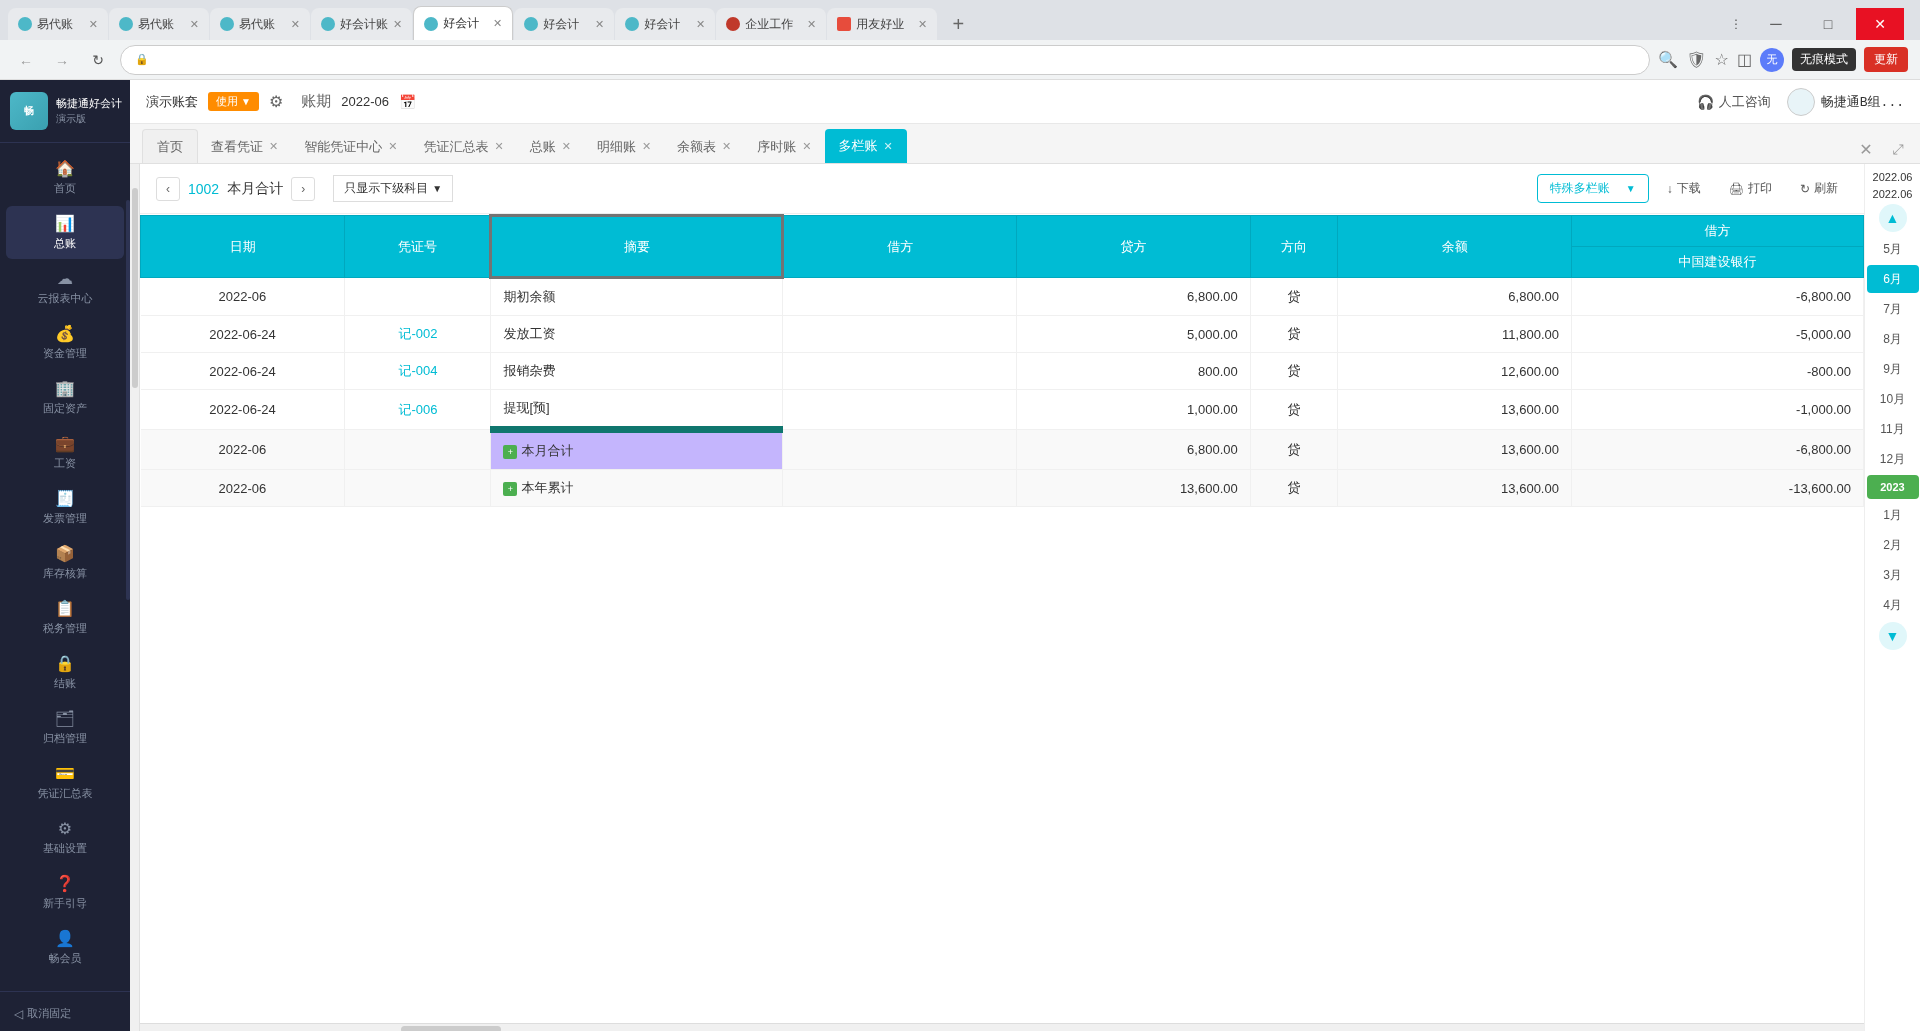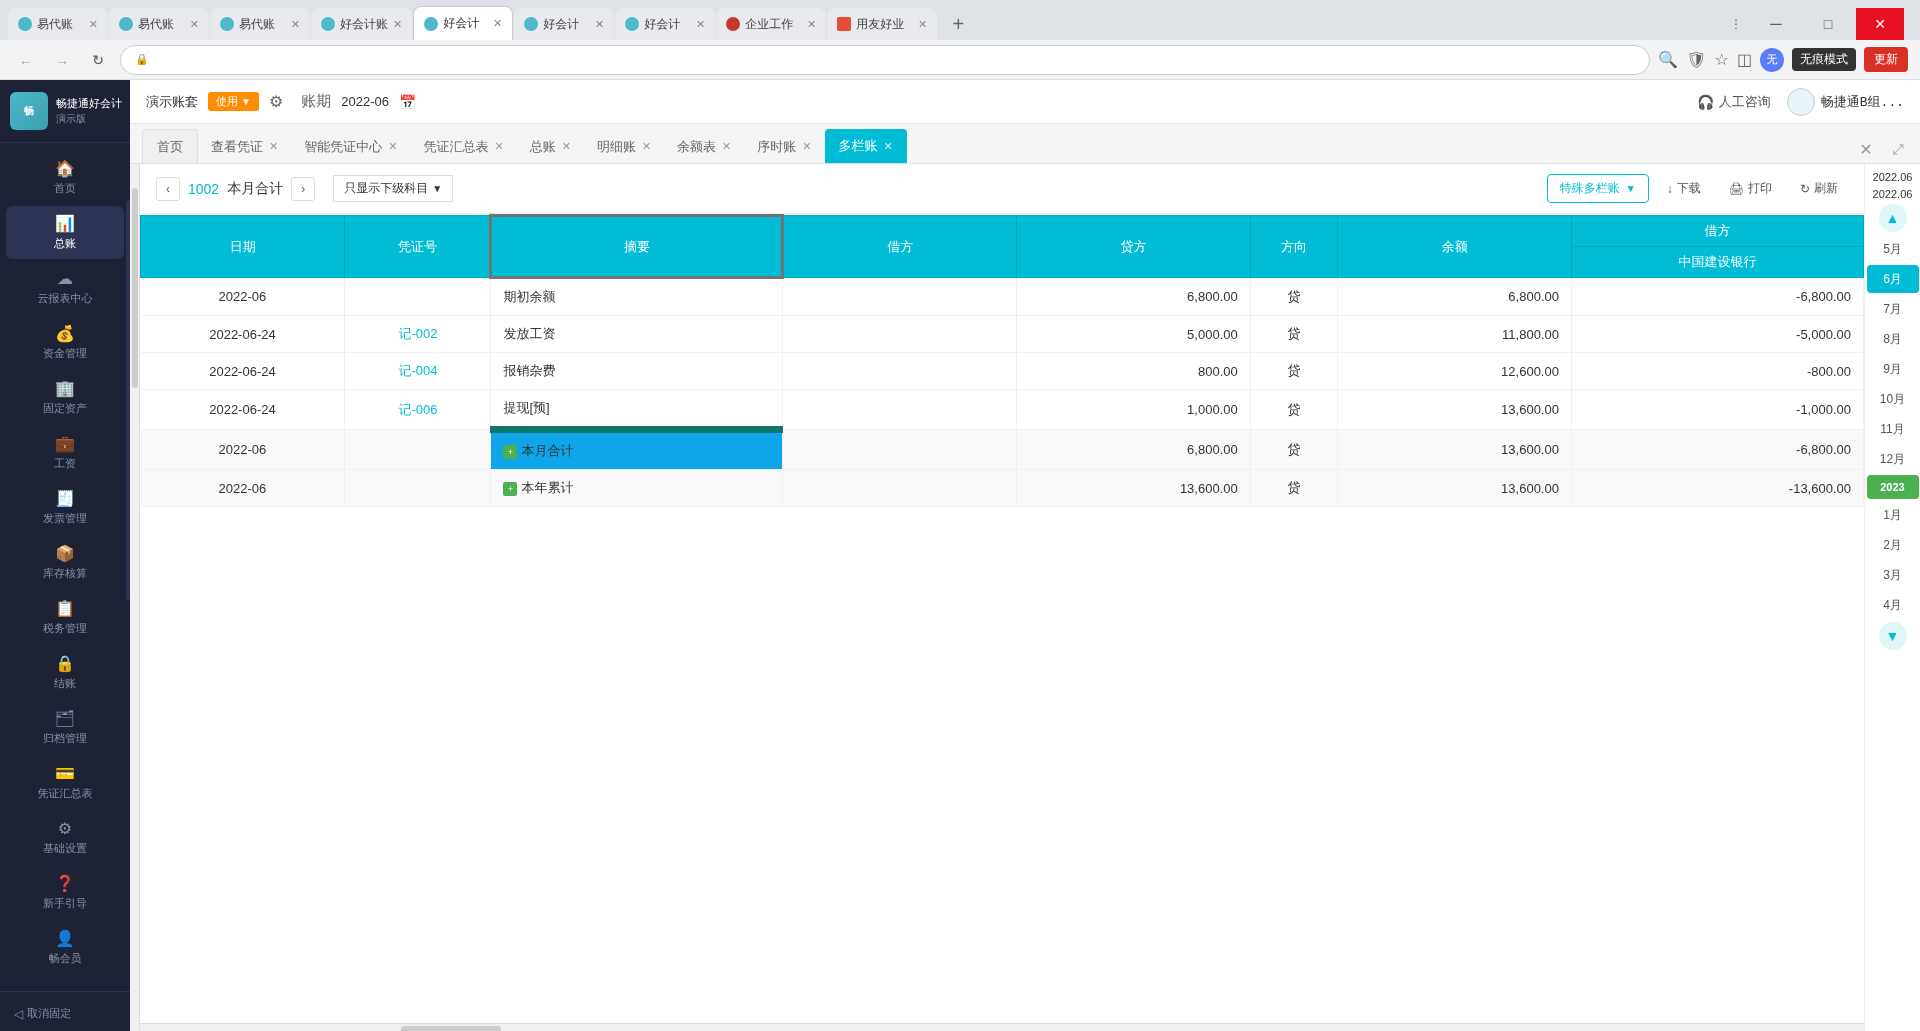--- a/index.html
+++ b/index.html
@@ -251,21 +251,21 @@
         <div style="display:flex;align-items:center;padding:10px 16px;gap:8px;background:#fff;border-bottom:1px solid #eee;flex-shrink:0;">
           <div style="width:24px;height:24px;border:1px solid #ddd;border-radius:3px;display:flex;align-items:center;justify-content:center;cursor:pointer;color:#666;font-size:12px;">‹</div>
           <div style="font-size:14px;color:#00bcd4;font-weight:500;">1002</div>
           <div style="font-size:14px;color:#333;font-weight:500;">本月合计</div>
           <div style="width:24px;height:24px;border:1px solid #ddd;border-radius:3px;display:flex;align-items:center;justify-content:center;cursor:pointer;color:#666;font-size:12px;">›</div>
           <div style="display:flex;align-items:center;gap:4px;border:1px solid #ddd;border-radius:0;padding:4px 10px;font-size:12px;color:#333;cursor:pointer;margin-left:10px;">
             <span>只显示下级科目</span>
             <span style="font-size:10px;">▼</span>
           </div>
           <div style="margin-left:auto;display:flex;align-items:center;gap:8px;">
-            <div style="border:1px solid #00bcd4;color:#00bcd4;border-radius:4px;padding:5px 12px;font-size:12px;cursor:pointer;display:flex;align-items:center;gap:6px;margin-left:44px;">
+            <div style="border:1px solid #00bcd4;color:#00bcd4;border-radius:4px;padding:5px 12px;font-size:12px;cursor:pointer;display:flex;align-items:center;gap:16px;margin-left:44px;">
               <span>特殊多栏账</span>
               <span style="font-size:10px;">▼</span>
             </div>
             <div style="display:flex;align-items:center;gap:4px;padding:5px 10px;font-size:12px;color:#555;cursor:pointer;">
               <span>↓</span>
               <span>下载</span>
             </div>
             <div style="display:flex;align-items:center;gap:4px;padding:5px 10px;font-size:12px;color:#555;cursor:pointer;">
               <span>🖨</span>
               <span>打印</span>
@@ -339,21 +339,21 @@
     </td>
     <td style="padding:9px 12px;border-bottom:1px solid #f0f0f0;border-right:1px solid #f0f0f0;text-align:right;color:#333;"></td>
     <td style="padding:9px 12px;border-bottom:1px solid #f0f0f0;border-right:1px solid #f0f0f0;text-align:right;color:#333;">1,000.00</td>
     <td style="padding:9px 12px;border-bottom:1px solid #f0f0f0;border-right:1px solid #f0f0f0;text-align:center;color:#333;">贷</td>
     <td style="padding:9px 12px;border-bottom:1px solid #f0f0f0;border-right:1px solid #f0f0f0;text-align:right;color:#333;">13,600.00</td>
     <td style="padding:9px 12px;border-bottom:1px solid #f0f0f0;border-right:1px solid #f0f0f0;text-align:right;color:#333;">-1,000.00</td>
   </tr>
                 <tr>
     <td style="padding:9px 12px;border-bottom:1px solid #f0f0f0;border-right:1px solid #f0f0f0;text-align:center;color:#333;background:#f9f9f9;">2022-06</td>
     <td style="padding:9px 12px;border-bottom:1px solid #f0f0f0;border-right:1px solid #f0f0f0;text-align:center;color:#333;cursor:default;background:#f9f9f9;"></td>
-    <td style="padding:9px 12px;border-bottom:1px solid #f0f0f0;border-right:1px solid #f0f0f0;text-align:left;color:#333;background:#0ea5e9;">
+    <td style="padding:9px 12px;border-bottom:1px solid #f0f0f0;border-right:1px solid #f0f0f0;text-align:left;color:#333;background:#c4b5fd;">
       <span style="display:inline-block;width:14px;height:14px;background:#4caf50;border-radius:2px;color:white;font-size:9px;text-align:center;line-height:14px;margin-right:4px;">+</span>本月合计
     </td>
     <td style="padding:9px 12px;border-bottom:1px solid #f0f0f0;border-right:1px solid #f0f0f0;text-align:right;color:#333;background:#f9f9f9;"></td>
     <td style="padding:9px 12px;border-bottom:1px solid #f0f0f0;border-right:1px solid #f0f0f0;text-align:right;color:#333;background:#f9f9f9;">6,800.00</td>
     <td style="padding:9px 12px;border-bottom:1px solid #f0f0f0;border-right:1px solid #f0f0f0;text-align:center;color:#333;background:#f9f9f9;">贷</td>
     <td style="padding:9px 12px;border-bottom:1px solid #f0f0f0;border-right:1px solid #f0f0f0;text-align:right;color:#333;background:#f9f9f9;">13,600.00</td>
     <td style="padding:9px 12px;border-bottom:1px solid #f0f0f0;border-right:1px solid #f0f0f0;text-align:right;color:#333;background:#f9f9f9;">-6,800.00</td>
   </tr>
                 <tr>
     <td style="padding:9px 12px;border-bottom:1px solid #f0f0f0;border-right:1px solid #f0f0f0;text-align:center;color:#333;background:#f9f9f9;">2022-06</td>

